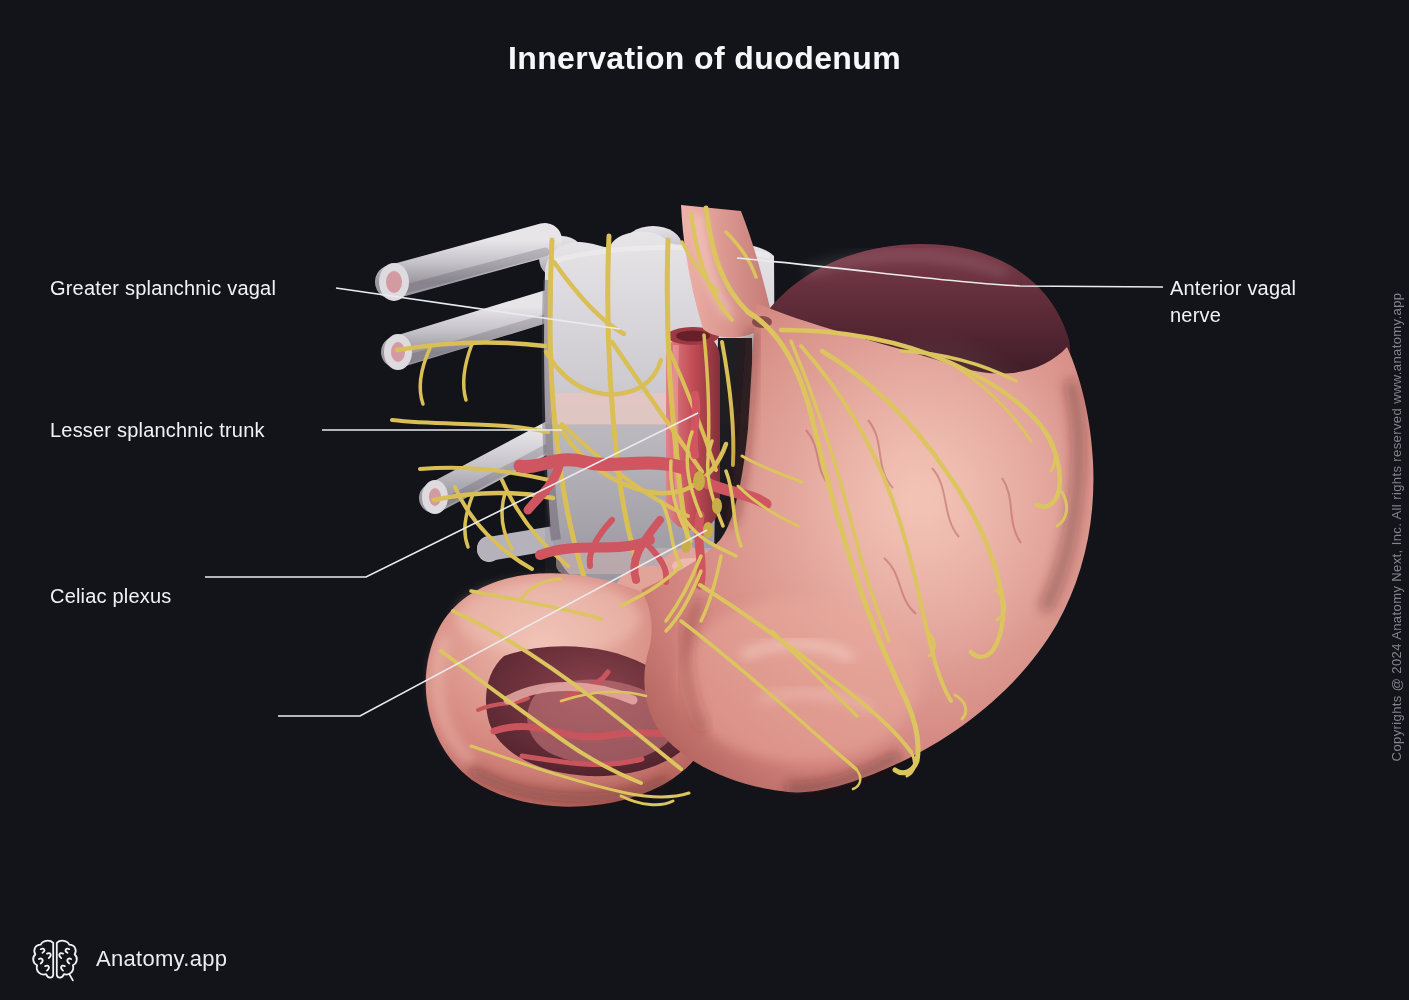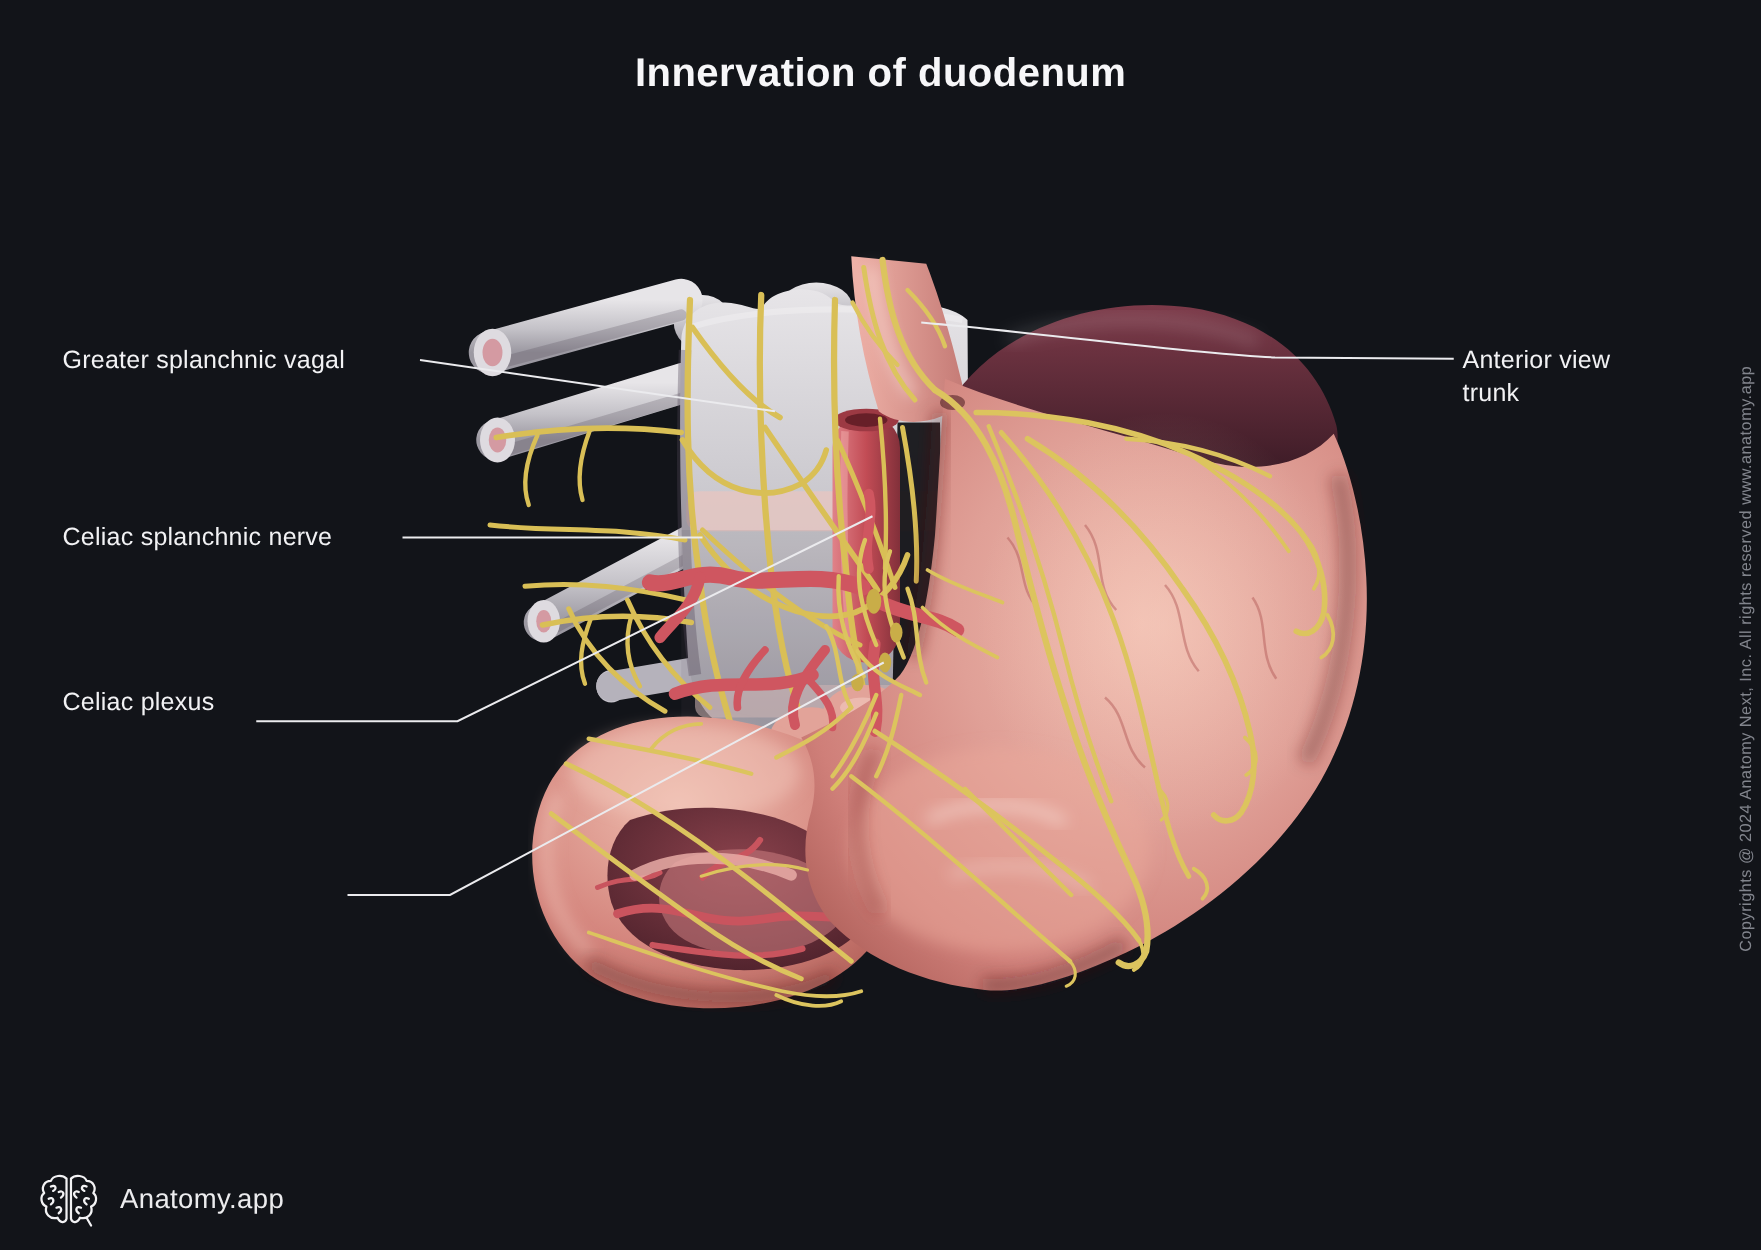--- a/index.html
+++ b/index.html
@@ -257,23 +257,23 @@
     <g stroke="#ebebee" stroke-width="1.6" fill="none">
       <path d="M336,288 L620,329"></path>
       <path d="M322,430 L562,430"></path>
       <path d="M205,577 L366,577 L698,413"></path>
       <path d="M278,716 L360,716 L707,530"></path>
       <path d="M737,258 C850,268 950,283 1020,286 L1163,287"></path>
     </g>
   </svg>
 
   <div class="label left" style="top:275px">Greater splanchnic vagal</div>
-  <div class="label left" style="top:417px">Celiac splanchnic nerve</div>
-  <div class="label left" style="top:549px">Celiac plexus</div>
-  <div class="label" style="top:275px;left:1170px;width:165px">Anterior view trunk</div>
+  <div class="label left" style="top:417px">Lesser splanchnic trunk</div>
+  <div class="label left" style="top:583px">Celiac plexus</div>
+  <div class="label" style="top:275px;left:1170px;width:165px">Anterior vagal nerve</div>
 
   <div class="copyright">Copyrights @ 2024 Anatomy Next, Inc. All rights reserved www.anatomy.app</div>
 
   <div class="footer-left">
     <svg width="50" height="50" viewBox="0 0 56 56" fill="none" stroke="#f2f2f4" stroke-width="2" stroke-linecap="round" stroke-linejoin="round">
       <path d="M26,10 C22,6 14,7 12,12 C6,12 3,18 6,23 C2,26 3,33 8,35 C6,41 11,47 18,45 C20,50 25,50 26,46 L26,10 Z"></path>
       <path d="M30,10 C34,6 42,7 44,12 C50,12 53,18 50,23 C54,26 53,33 48,35 C50,41 45,47 38,45 C36,50 31,50 30,46 L30,10 Z"></path>
       <path d="M12,17 C16,15 18,19 14,21"></path>
       <path d="M10,28 C14,26 16,30 12,33"></path>
       <path d="M19,22 C23,20 25,24 21,27"></path>

